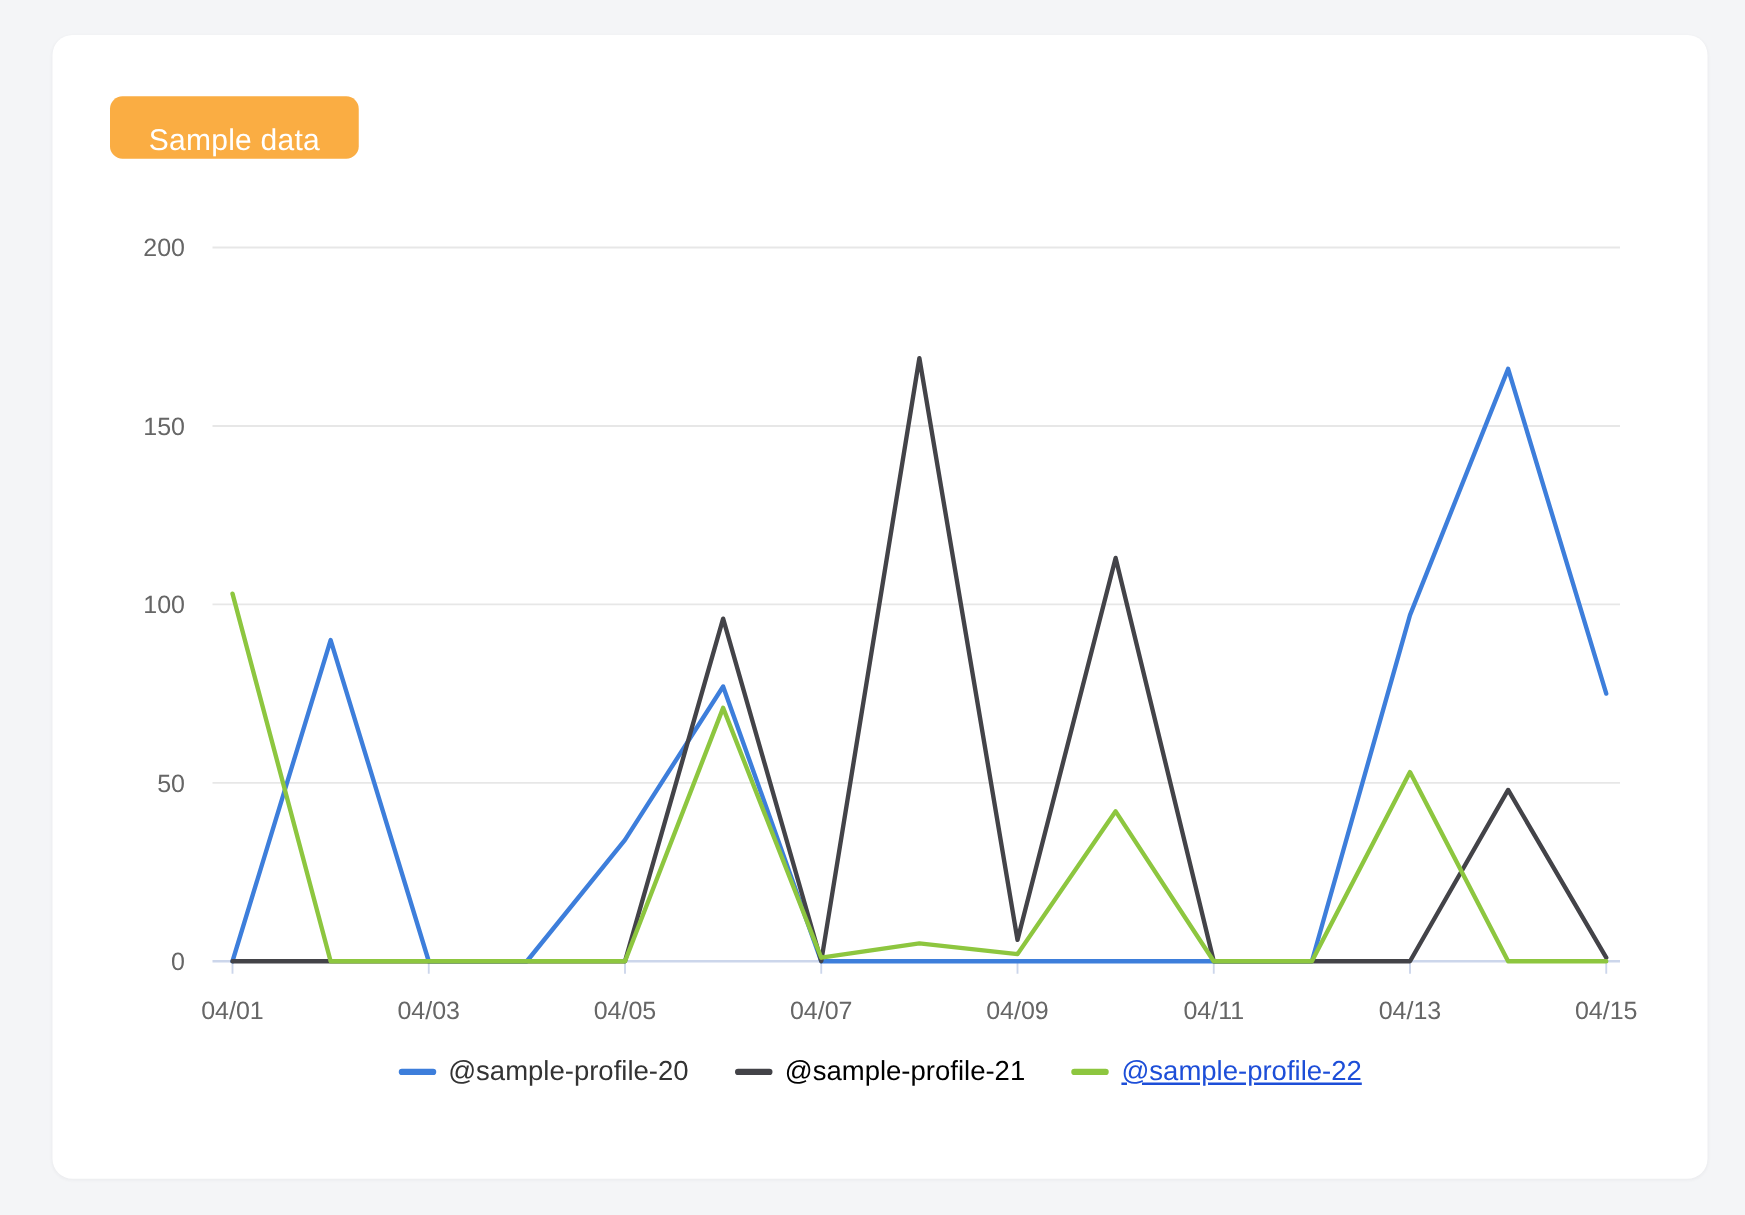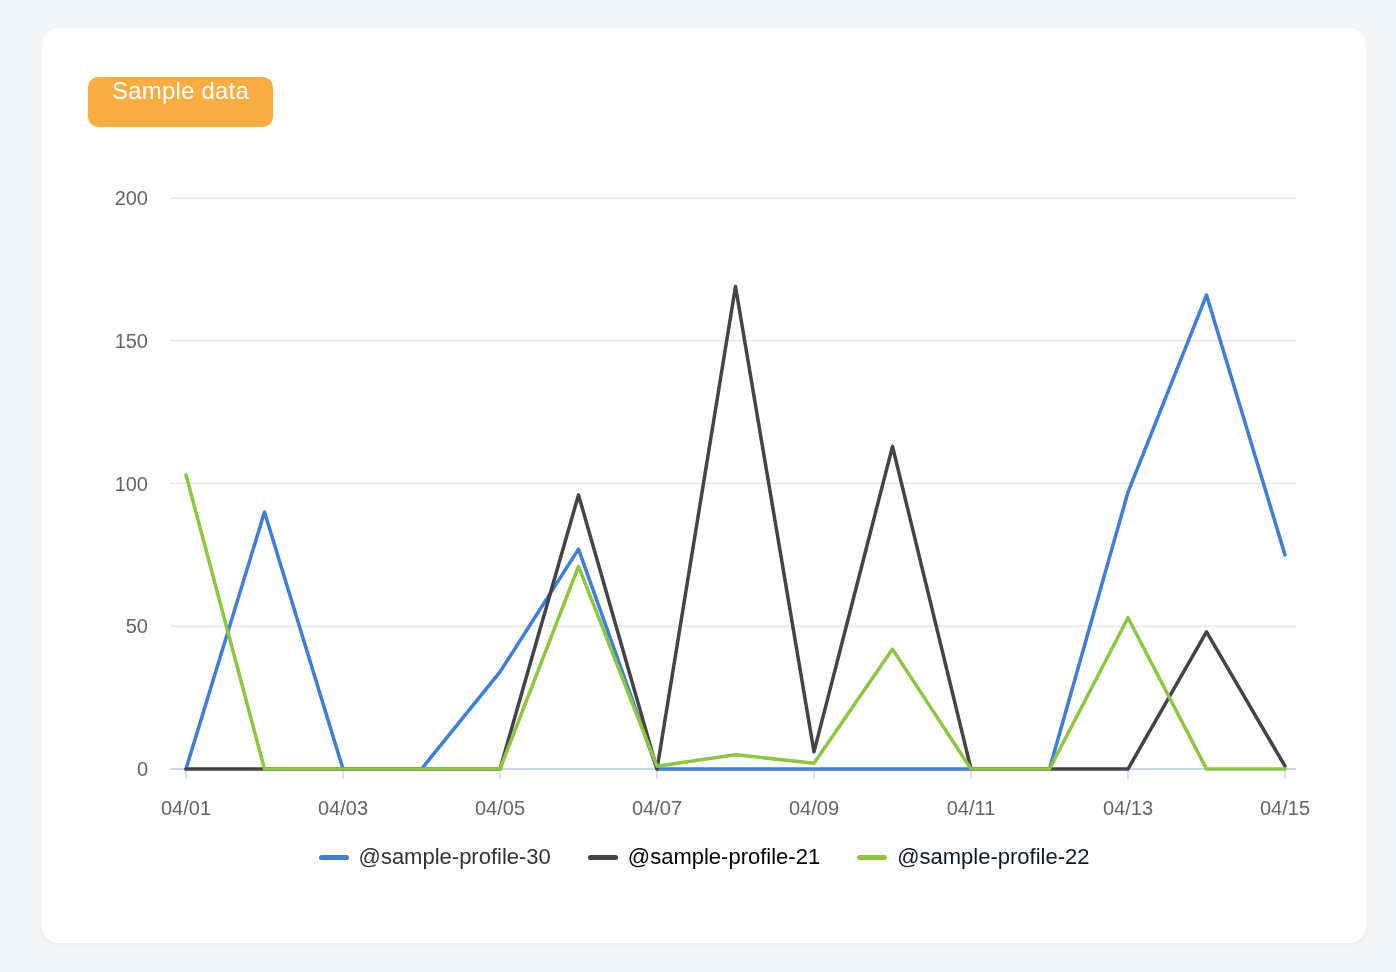--- a/index.html
+++ b/index.html
@@ -18,25 +18,25 @@
     width: 1324px;
     height: 915px;
     background: #FFFFFF;
     border-radius: 16px;
     box-shadow: 0 1px 3px rgba(30, 40, 60, 0.05);
   }
   .badge {
     position: absolute;
     left: 46px;
     top: 49px;
-    width: 185px;
+    width: 199px;
     height: 50px;
     border-radius: 10px;
     display: flex;
-    align-items: flex-start;
+    align-items: flex-end;
     justify-content: center;
     font-size: 24px;
     letter-spacing: 0.2px;
   }
   #chart-svg {
     position: absolute;
     left: 0;
     top: 0;
   }
   #chart-svg text {
@@ -105,24 +105,24 @@
       <line x1="1243" x2="1243" y1="741" y2="751" stroke="#CCD6EB" stroke-width="1.5"></line>
       <text x="1243" y="787" text-anchor="middle" fill="#666666">04/15</text>
       <polyline points="144,741 222.5,484.05 301,741 379.5,741 458,643.93 536.5,521.165 615,741 693.5,741 772,741 850.5,741 929,741 1007.5,741 1086,464.065 1164.5,267.07000000000005 1243,526.875" fill="none" stroke="#3D7EDB" stroke-width="3.5" stroke-linejoin="round" stroke-linecap="round"></polyline>
       <polyline points="144,741 222.5,741 301,741 379.5,741 458,741 536.5,466.92 615,741 693.5,258.505 772,723.87 850.5,418.38500000000005 929,741 1007.5,741 1086,741 1164.5,603.96 1243,738.145" fill="none" stroke="#434348" stroke-width="3.5" stroke-linejoin="round" stroke-linecap="round"></polyline>
       <polyline points="144,446.935 222.5,741 301,741 379.5,741 458,741 536.5,538.2950000000001 615,738.145 693.5,726.725 772,735.29 850.5,621.09 929,741 1007.5,741 1086,589.685 1164.5,741 1243,741" fill="none" stroke="#8DC63F" stroke-width="3.5" stroke-linejoin="round" stroke-linecap="round"></polyline>
     </svg>
 
   <div class="legend">
       <div class="legend-item">
         <span class="legend-dash" style="background: rgb(61, 126, 219);"></span>
-        <span class="legend-label" style="color: rgb(51, 51, 51);">@sample-profile-30</span>
+        <span class="legend-label" style="color: rgb(51, 51, 51);">@sample-profile-20</span>
       </div>
       <div class="legend-item">
         <span class="legend-dash" style="background: rgb(67, 67, 72);"></span>
         <span class="legend-label" style="color: #000000;">@sample-profile-21</span>
       </div>
       <div class="legend-item">
         <span class="legend-dash" style="background: rgb(141, 198, 63);"></span>
-        <span class="legend-label" style="color: #0f172a;">@sample-profile-22</span>
+        <span class="legend-label" style="color: #1d4ed8; text-decoration: underline;">@sample-profile-22</span>
       </div>
     </div>
 </div>
 
 </body></html>

